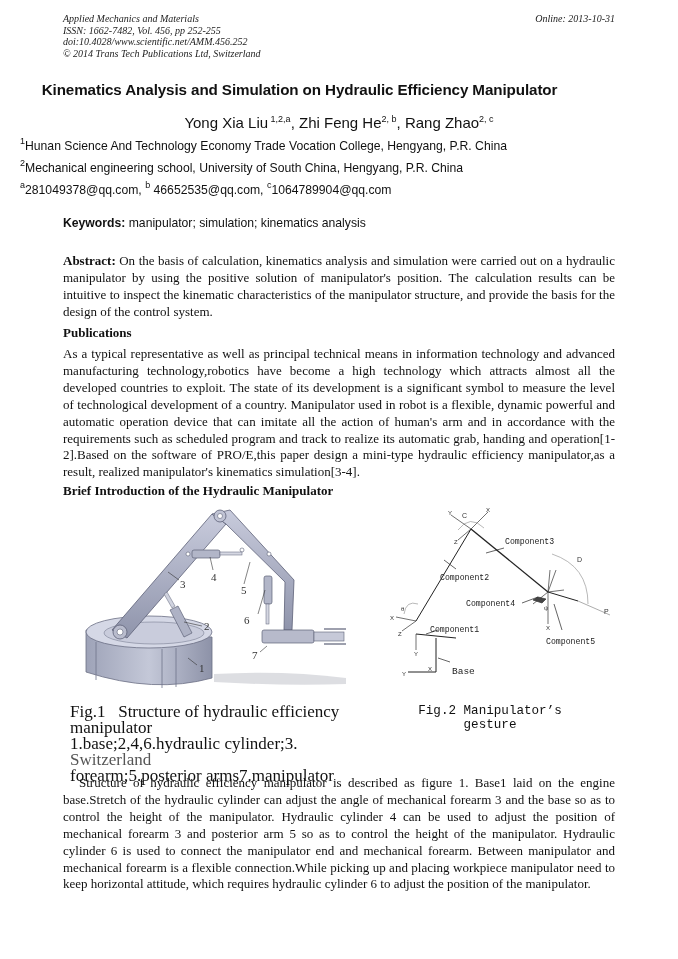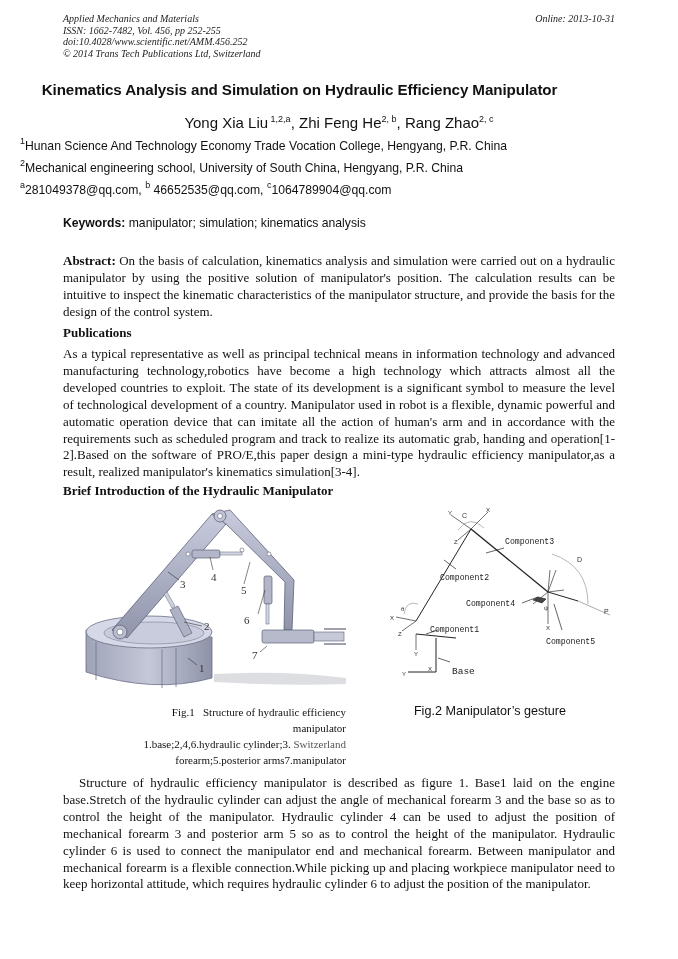--- a/index.html
+++ b/index.html
@@ -11,22 +11,22 @@
   .authors { position:absolute; left:0; width:678px; top:114px; text-align:center; font-family:"Liberation Sans", sans-serif; font-size:15px; }
   .authors sup, .aff sup { font-size:9px; vertical-align:6px; line-height:0; }
   .aff { position:absolute; left:0; width:678px; text-align:left; font-family:"Liberation Sans", sans-serif; font-size:12.2px;padding-left:20px; }
   .kw { position:absolute; left:63px; top:216px; font-family:"Liberation Sans", sans-serif; font-size:12.2px; }
   .kw b { font-weight:bold; }
   .para { position:absolute; left:63px; width:552px; font-family:"Liberation Serif", serif; font-size:13px; line-height:16.9px; text-align:justify; }
   .para b { font-weight:bold; }
   .sec { position:absolute; left:63px; font-family:"Liberation Serif", serif; font-weight:bold; font-size:13px; }
   .fig1 { position:absolute; left:84px; top:502px; width:270px; height:190px; }
   .fig2 { position:absolute; left:378px; top:504px; width:238px; height:186px; }
-  .cap1 { position:absolute; left:70px; width:276px; top:704px; text-align:right; font-family:"Liberation Serif", serif; font-size:11px; line-height:16px; }
-  .cap2 { position:absolute; left:390px; width:200px; top:704px; text-align:center; font-family:Liberation Sans, sans-serif; font-size:12.6px; }
+  .cap1 { position:absolute; left:70px; width:276px; top:704px; text-align:left; font-family:"Liberation Serif", serif; font-size:17px; line-height:16px; }
+  .cap2 { position:absolute; left:390px; width:200px; top:704px; text-align:center; font-family:Liberation Mono, monospace; font-size:12.6px; }
   .cap1 .gray { color:#555; }
   .indent { text-indent:16px; }
 </style>
 </head>
 <body>
 
 <div class="hdr">
   <div>Applied Mechanics and Materials</div>
   <div>ISSN: 1662-7482, Vol. 456, pp 252-255</div>
   <div>doi:10.4028/www.scientific.net/AMM.456.252</div>

